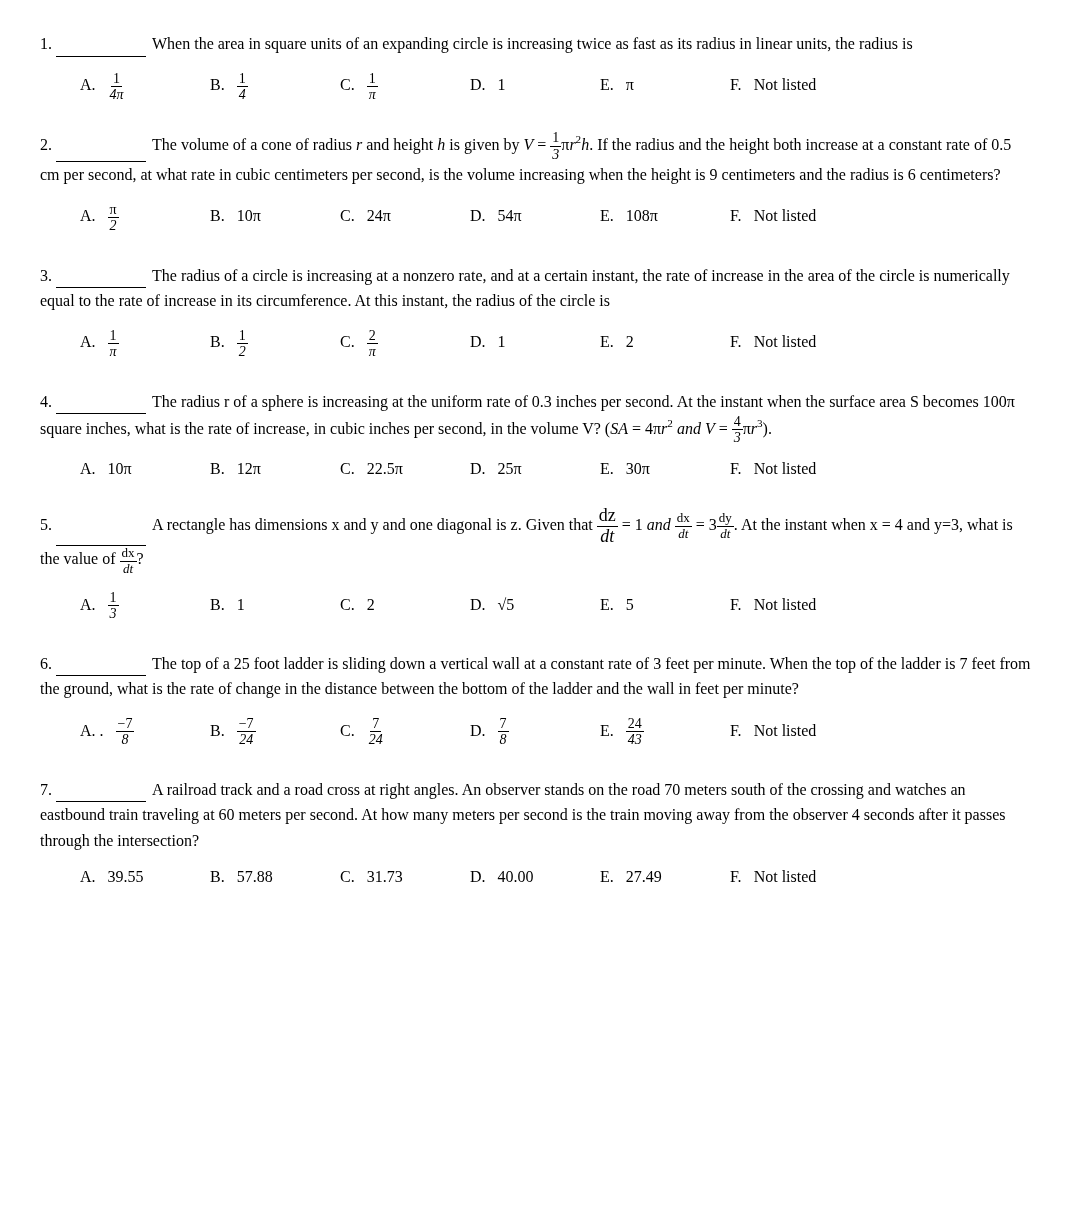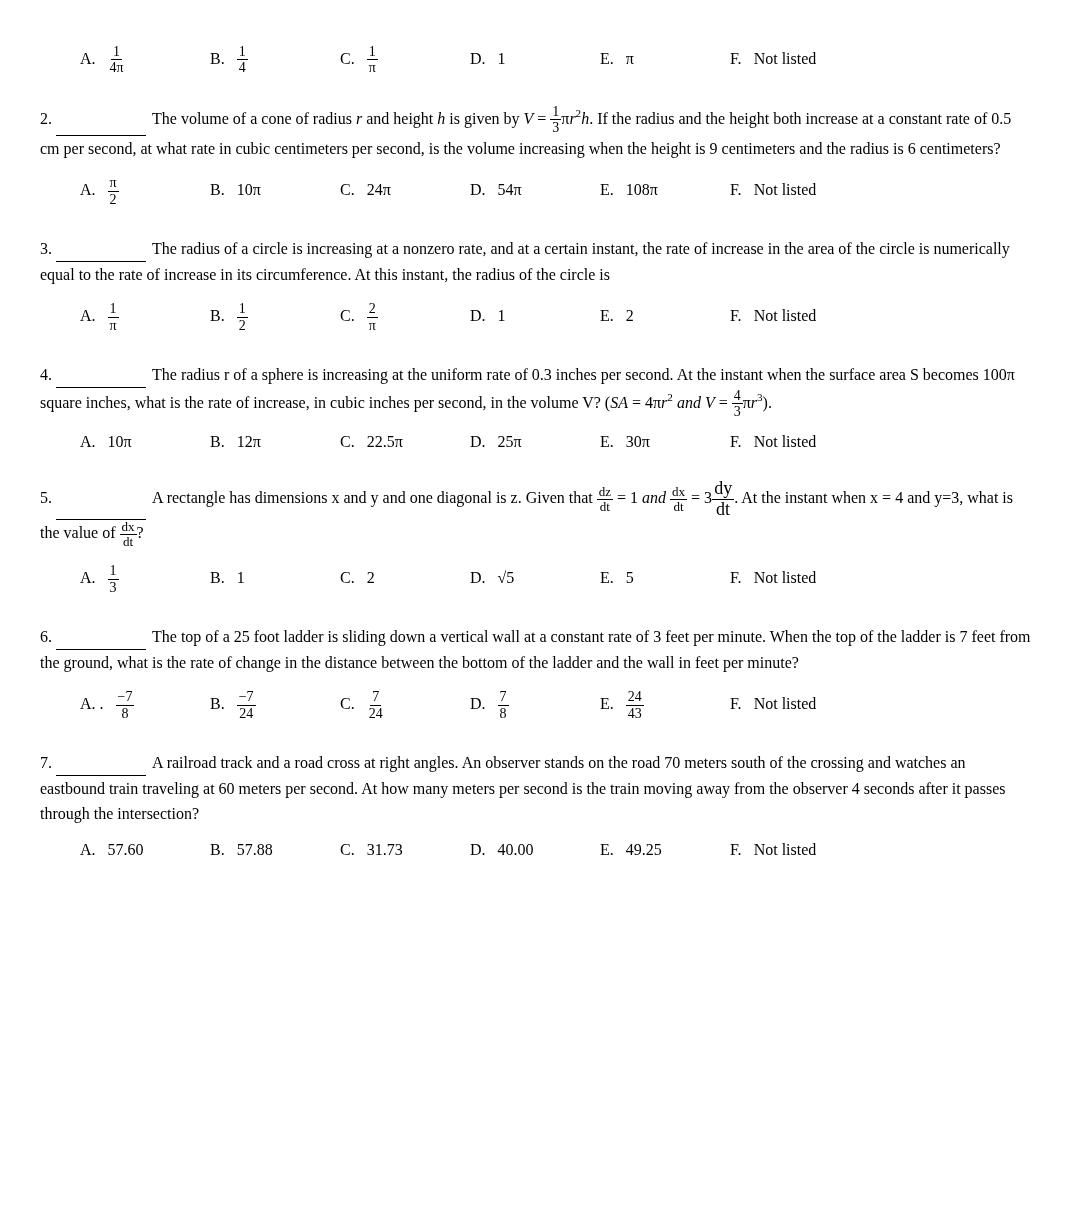--- a/index.html
+++ b/index.html
@@ -43,35 +43,37 @@
       line-height: 1.1;
     }
     .frac .num {
       border-bottom: 1px solid #000;
       padding: 0 2px;
       text-align: center;
     }
     .frac .den {
       padding: 0 2px;
       text-align: left;
+      font-style: italic;
     }
     .choices-row {
       display: flex;
       gap: 0 50px;
       margin-top: 14px;
       margin-left: 40px;
       align-items: baseline;
     }
     sup { font-size: 0.7em; }
   </style>
 </head>
 <body>
 
 <div id="app">
     <div class="question-block">
+      <div class="question-text"><span class="question-number">1.</span> <span class="blank">&nbsp;</span>When the area in square units of an expanding circle is increasing twice as fast as its radius in linear units, the radius is</div>
       <div class="choices-row">
         <span class="choice"><span>A.</span>&nbsp;<span><span class="frac">
               <span class="num">1</span>
               <span class="den">4π</span>
             </span></span></span>
         <span class="choice"><span>B.</span>&nbsp;<span><span class="frac">
               <span class="num">1</span>
               <span class="den">4</span>
             </span></span></span>
         <span class="choice"><span>C.</span>&nbsp;<span><span class="frac">
@@ -128,27 +130,27 @@
       <div class="choices-row">
         <span class="choice"><span>A.</span>&nbsp;<span>10π</span></span>
         <span class="choice"><span>B.</span>&nbsp;<span>12π</span></span>
         <span class="choice"><span>C.</span>&nbsp;<span>22.5π</span></span>
         <span class="choice"><span>D.</span>&nbsp;<span>25π</span></span>
         <span class="choice"><span>E.</span>&nbsp;<span>30π</span></span>
         <span class="choice"><span>F.</span>&nbsp;<span>Not listed</span></span>
       </div>
     </div>
     <div class="question-block">
-      <div class="question-text"><span class="question-number">5.</span> <span class="blank">&nbsp;</span>A rectangle has dimensions x and y and one diagonal is z.  Given that <span class="frac" style="font-size:13px">
+      <div class="question-text"><span class="question-number">5.</span> <span class="blank">&nbsp;</span>A rectangle has dimensions x and y and one diagonal is z.  Given that <span class="frac" style="font-size:18px">
           <span class="num">dz</span>
           <span class="den">dt</span>
         </span> = 1 <i>and</i> <span class="frac" style="font-size:13px">
           <span class="num">dx</span>
           <span class="den">dt</span>
-        </span> = 3<span class="frac" style="font-size:18px">
+        </span> = 3<span class="frac" style="font-size:13px">
           <span class="num">dy</span>
           <span class="den">dt</span>
         </span>.  At the instant when x = 4 and y=3, what is the value of <span class="frac" style="font-size:13px">
           <span class="num">dx</span>
           <span class="den">dt</span>
         </span>?</div>
       <div class="choices-row">
         <span class="choice"><span>A.</span>&nbsp;<span><span class="frac">
               <span class="num">1</span>
               <span class="den">3</span>
@@ -182,21 +184,21 @@
         <span class="choice"><span>E.</span>&nbsp;<span><span class="frac">
               <span class="num">24</span>
               <span class="den">43</span>
             </span></span></span>
         <span class="choice"><span>F.</span>&nbsp;<span>Not listed</span></span>
       </div>
     </div>
     <div class="question-block">
       <div class="question-text"><span class="question-number">7.</span> <span class="blank">&nbsp;</span>A railroad track and a road cross at right angles.  An observer stands on the road 70 meters south of the crossing and watches an eastbound train traveling at 60 meters per second.  At how many meters per second is the train moving away from the observer 4 seconds after it passes through the intersection?</div>
       <div class="choices-row">
-        <span class="choice"><span>A.</span>&nbsp;<span>57.60</span></span>
+        <span class="choice"><span>A.</span>&nbsp;<span>39.55</span></span>
         <span class="choice"><span>B.</span>&nbsp;<span>57.88</span></span>
         <span class="choice"><span>C.</span>&nbsp;<span>31.73</span></span>
         <span class="choice"><span>D.</span>&nbsp;<span>40.00</span></span>
-        <span class="choice"><span>E.</span>&nbsp;<span>49.25</span></span>
+        <span class="choice"><span>E.</span>&nbsp;<span>27.49</span></span>
         <span class="choice"><span>F.</span>&nbsp;<span>Not listed</span></span>
       </div>
     </div>
   </div>
 
 </body></html>

